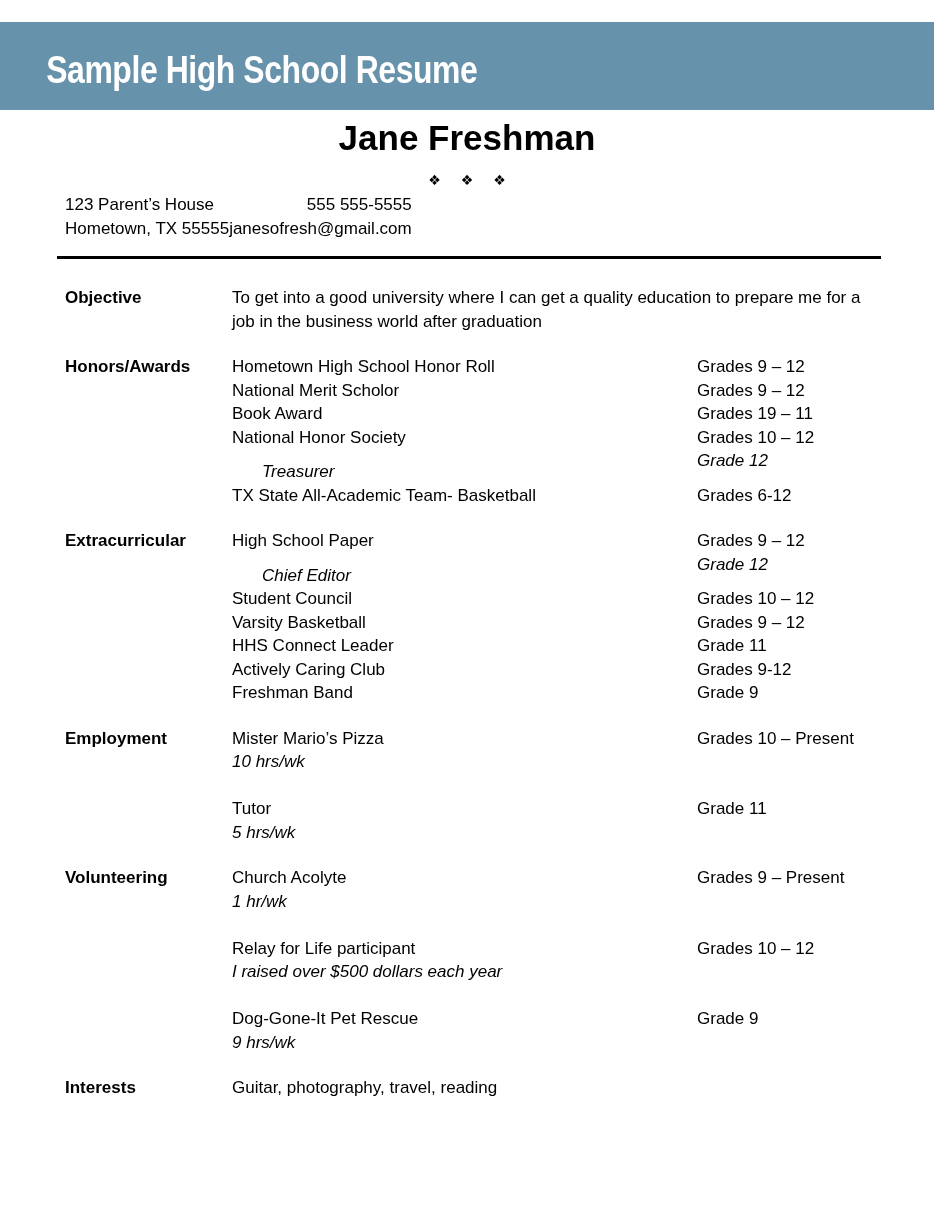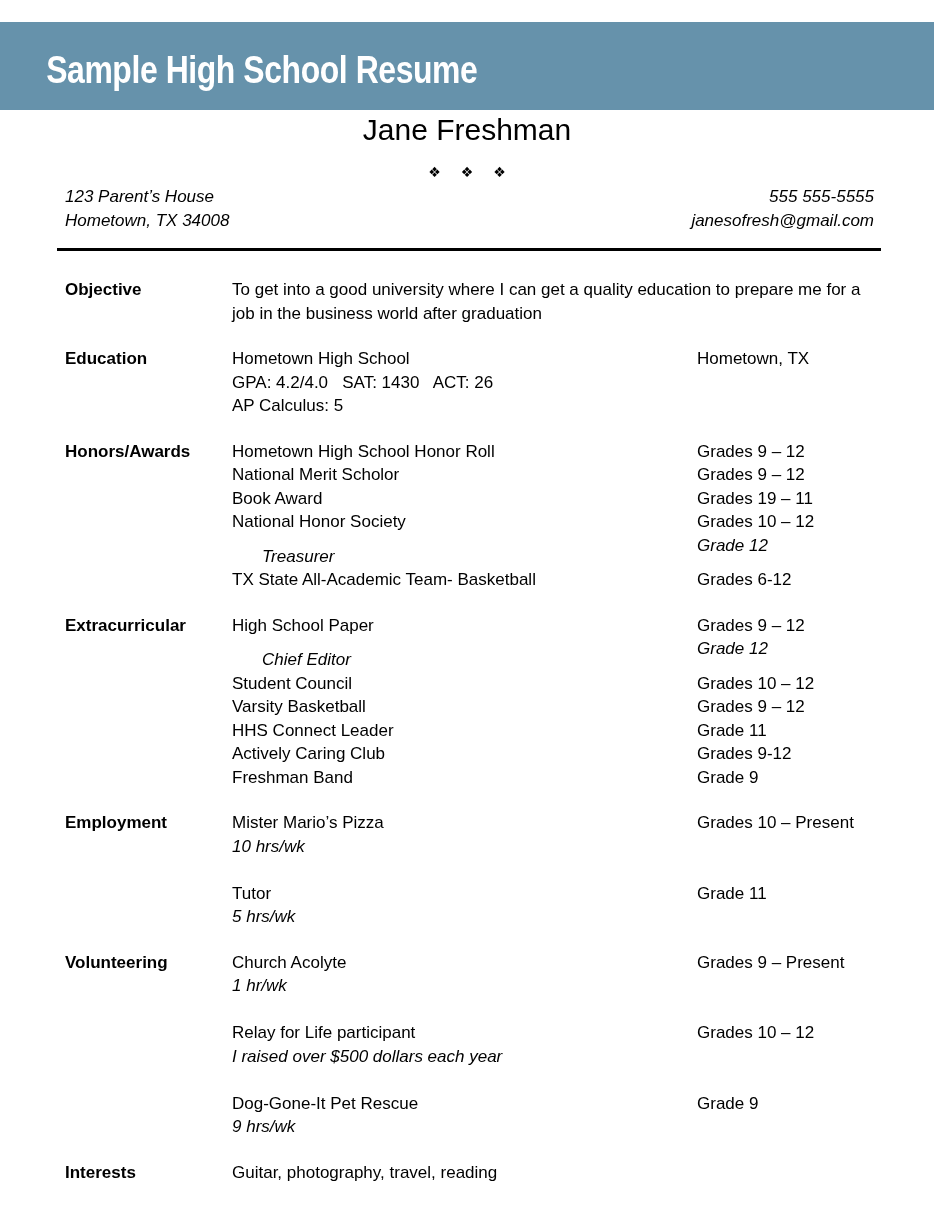--- a/index.html
+++ b/index.html
@@ -32,41 +32,39 @@
     font-weight: bold;
     font-size: 38px;
     letter-spacing: -0.5px;
     transform: scaleX(0.84);
     transform-origin: left center;
     white-space: nowrap;
   }
 
   
   .person-name {
-    margin-top: 2px;
+    margin-top: 10px;
     text-align: center;
-    font-size: 30px;
-    font-weight: normal;
+    font-size: 35px;
+    font-weight: bold;
     line-height: 36px;
   }
   .ornament {
     margin-top: 15px;
     text-align: center;
     font-size: 14px;
     line-height: 18px;
     word-spacing: 16px;
   }
   .contact {
     margin-top: 4px;
     padding-left: 65px;
     padding-right: 60px;
     display: flex;
-    justify-content: space-between;
     line-height: 24px;
-    font-style: italic;
   }
   .contact-right { text-align: right; }
 
   .divider {
     border: none;
     border-top: 3px solid #000000;
     margin: 15px 53px 0 57px;
   }
 
   
@@ -110,56 +108,39 @@
   <div class="banner-title">Sample High School Resume</div>
 </div>
 
 <div class="person-name">Jane Freshman</div>
 
 <div class="ornament">❖ ❖ ❖</div>
 
 <div class="contact">
   <div class="contact-left">
     <div>123 Parent’s House</div>
-    <div>Hometown, TX 34008</div>
+    <div>Hometown, TX 55555</div>
   </div>
   <div class="contact-right">
     <div>555 555-5555</div>
     <div>janesofresh@gmail.com</div>
   </div>
 </div>
 
 <hr class="divider">
 
 <div class="resume-body">
 
   <div class="section">
     <div class="section-label">Objective</div>
     <div class="section-content">
       <p class="para">To get into a good university where I can get a quality education to prepare me for a job in the business world after graduation</p>
     </div>
   </div>
 
-  <div class="section">
-    <div class="section-label">Education</div>
-    <div class="section-content">
-      <div class="row">
-        <span class="item">Hometown High School</span>
-        <span class="grade">Hometown, TX</span>
-      </div>
-      <div class="row">
-        <span class="item">GPA: 4.2/4.0   SAT: 1430   ACT: 26</span>
-        <span class="grade"></span>
-      </div>
-      <div class="row">
-        <span class="item">AP Calculus: 5</span>
-        <span class="grade"></span>
-      </div>
-    </div>
-  </div>
 
   <div class="section">
     <div class="section-label">Honors/Awards</div>
     <div class="section-content">
       <div class="row">
         <span class="item">Hometown High School Honor Roll</span>
         <span class="grade">Grades 9 – 12</span>
       </div>
       <div class="row">
         <span class="item">National Merit Scholor</span>

